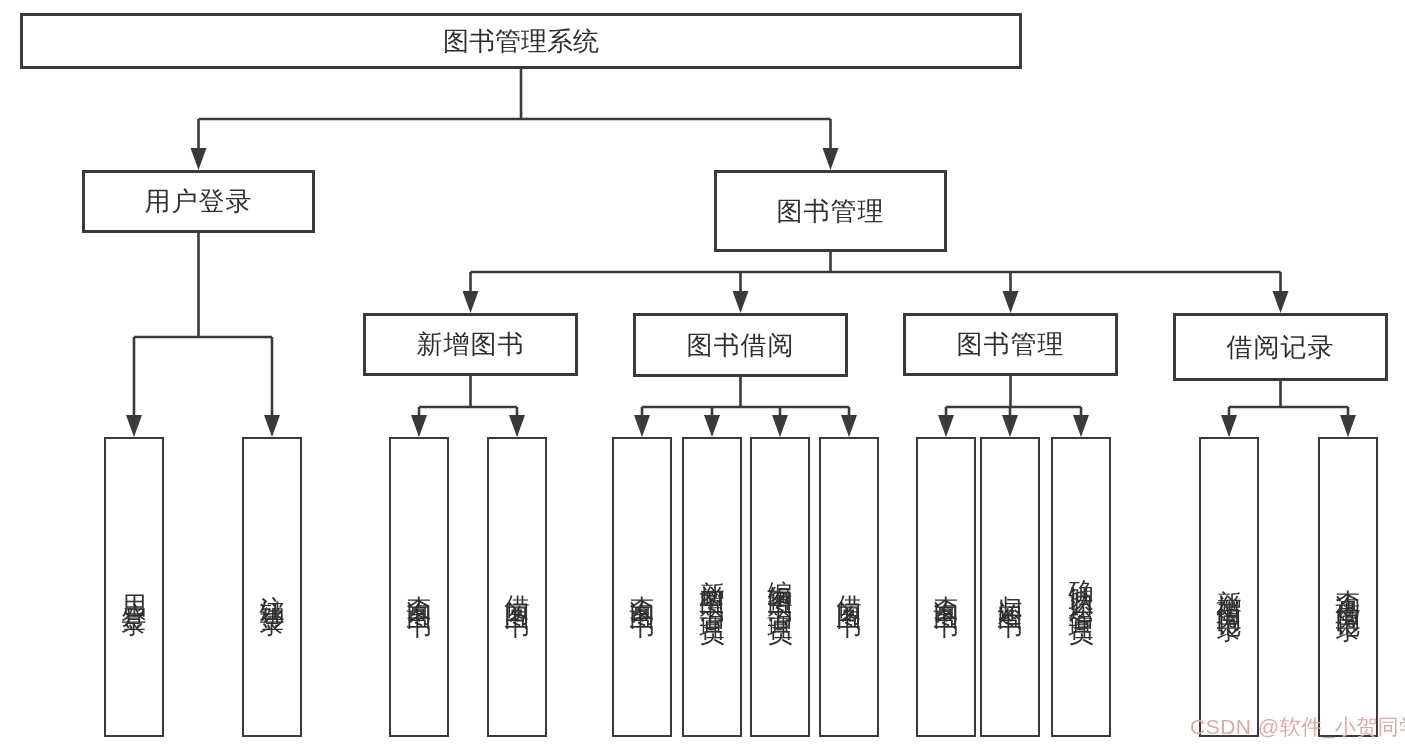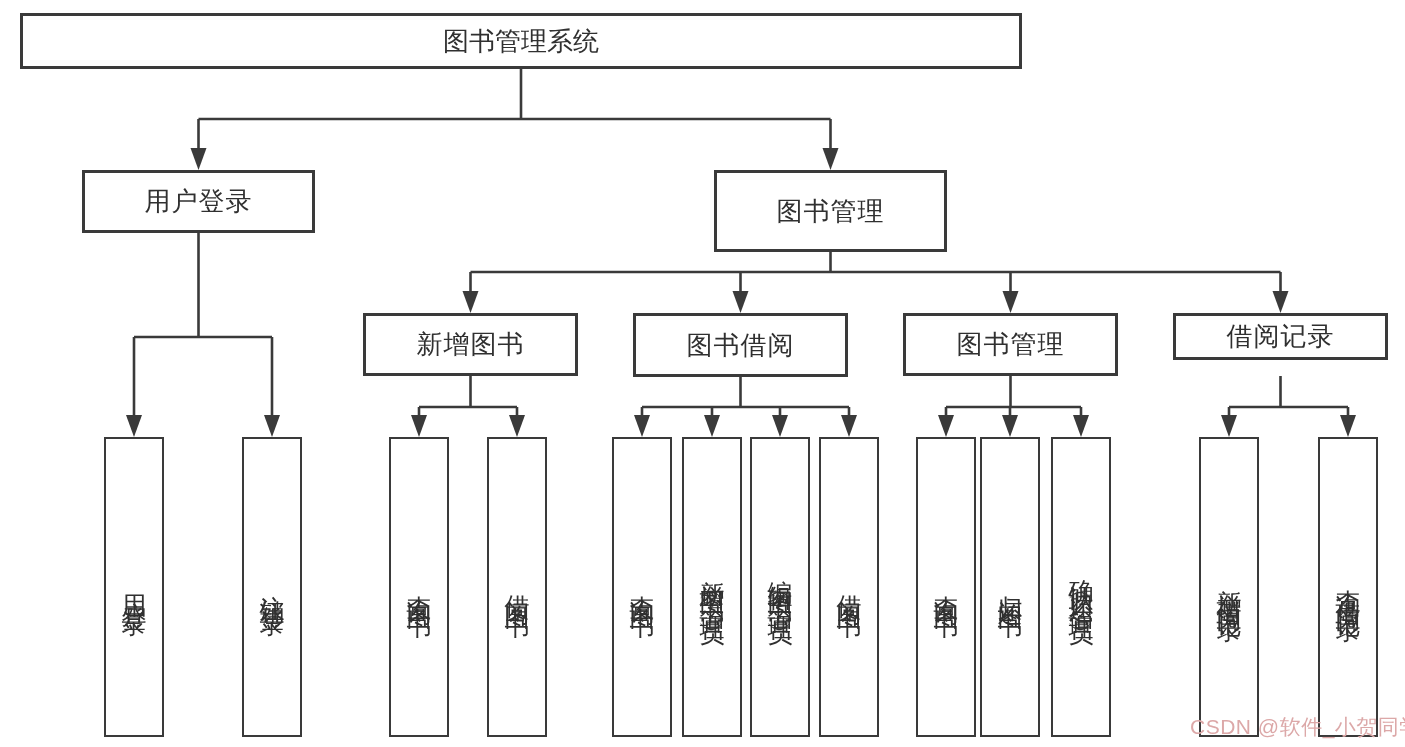--- a/index.html
+++ b/index.html
@@ -125,21 +125,21 @@
 
   <div class="box hbox" style="left: 363px; top: 313px; width: 215px; height: 63px; border-color: rgb(58, 58, 58); color: rgb(48, 48, 48);">
     <span>新增图书</span>
   </div>
   <div class="box hbox" style="left: 633px; top: 313px; width: 215px; height: 64px; border-color: rgb(58, 58, 58); color: rgb(48, 48, 48);">
     <span>图书借阅</span>
   </div>
   <div class="box hbox" style="left: 903px; top: 313px; width: 215px; height: 63px; border-color: rgb(58, 58, 58); color: rgb(48, 48, 48);">
     <span>图书管理</span>
   </div>
-  <div class="box hbox" style="left: 1173px; top: 313px; width: 215px; height: 47px; border-color: rgb(58, 58, 58); color: rgb(48, 48, 48);">
+  <div class="box hbox" style="left: 1173px; top: 313px; width: 215px; height: 68px; border-color: rgb(58, 58, 58); color: rgb(48, 48, 48);">
     <span>借阅记录</span>
   </div>
 
   <div class="box leaf" style="left: 104px; top: 437px; width: 60px; height: 300px; border-color: rgb(58, 58, 58); color: rgb(48, 48, 48);">
     <span class="vtext">用户登录</span>
   </div>
   <div class="box leaf" style="left: 242px; top: 437px; width: 60px; height: 300px; border-color: rgb(58, 58, 58); color: rgb(48, 48, 48);">
     <span class="vtext">注销登录</span>
   </div>
 

